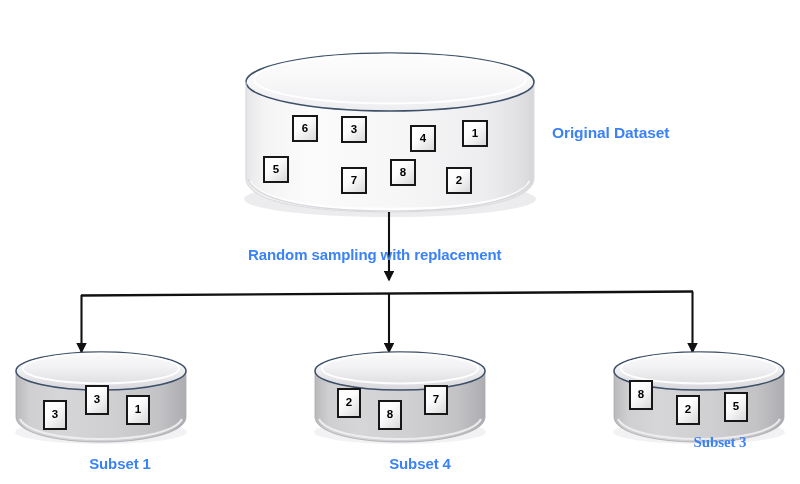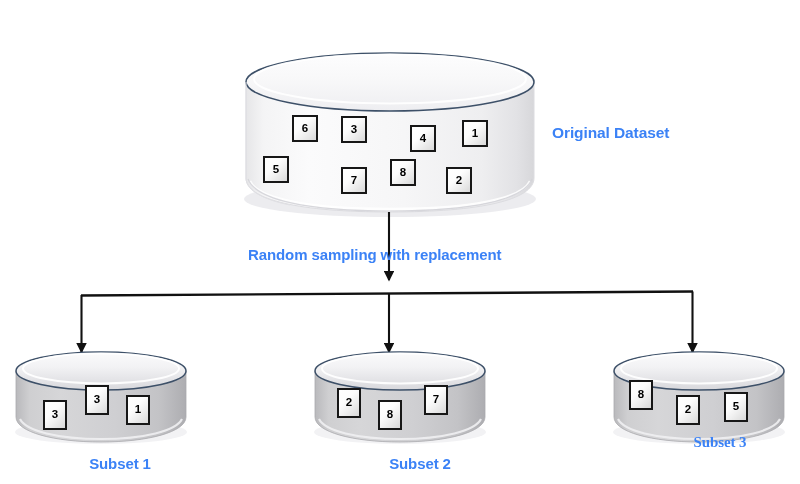--- a/index.html
+++ b/index.html
@@ -227,16 +227,16 @@
 
   <div class="tile sub" style="left:629px; top:380px;">8</div>
   <div class="tile sub" style="left:676px; top:395px;">2</div>
   <div class="tile sub" style="left:724px; top:392px;">5</div>
 
   <div class="label label-original">Original Dataset</div>
 
   <div class="label label-sampling">Random sampling with replacement</div>
 
   <div class="label label-subset label-subset-1">Subset 1</div>
-  <div class="label label-subset label-subset-2">Subset 2</div>
+  <div class="label label-subset label-subset-2">Subset 4</div>
   <div class="label label-subset label-subset-3">Subset 3</div>
 
 </div>
 
 </body></html>

